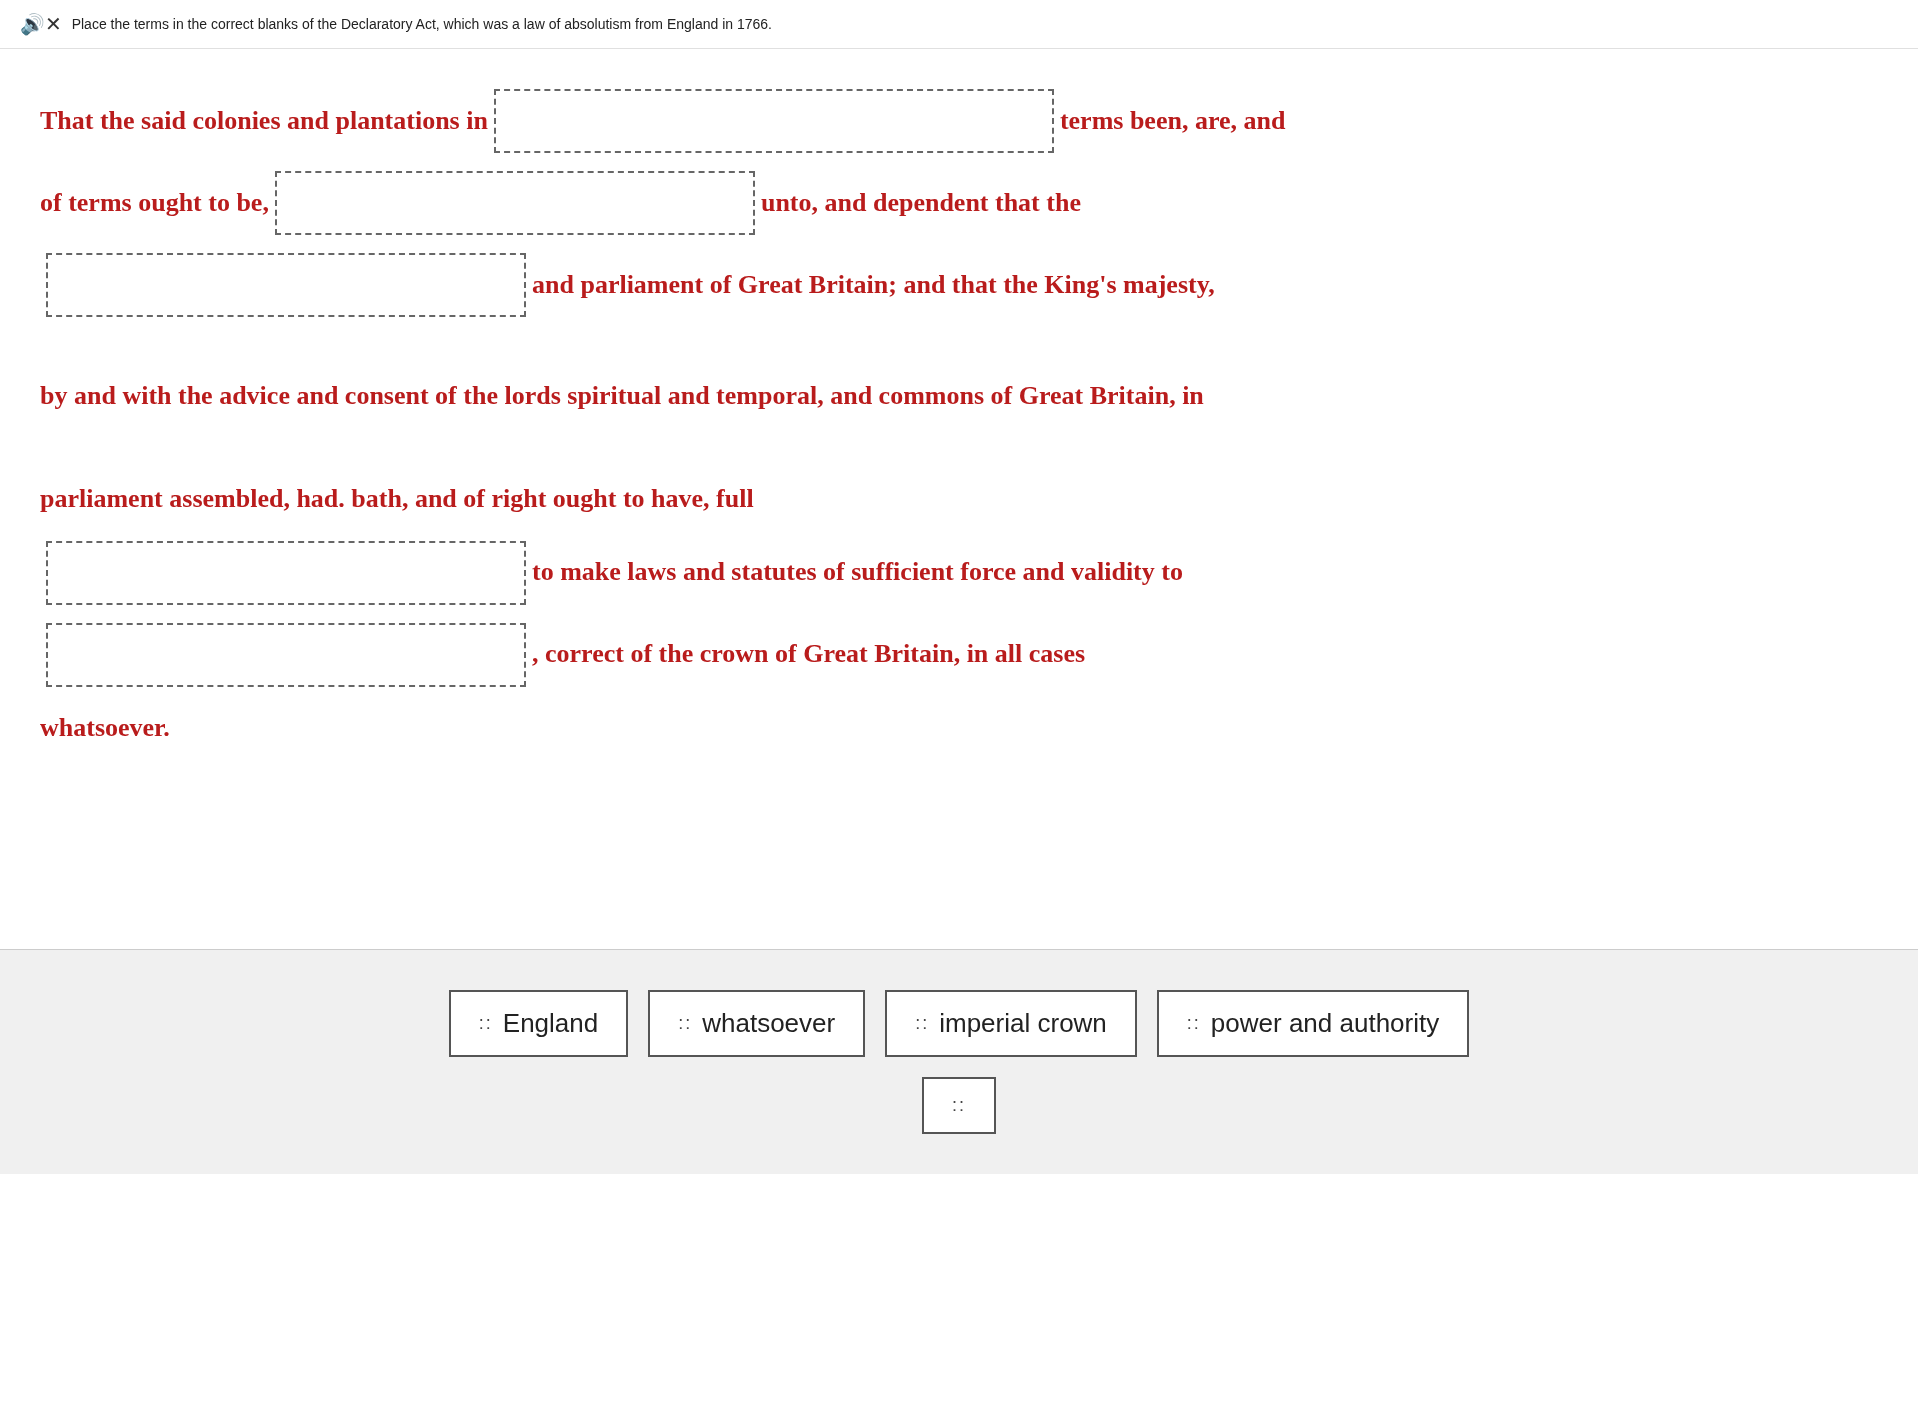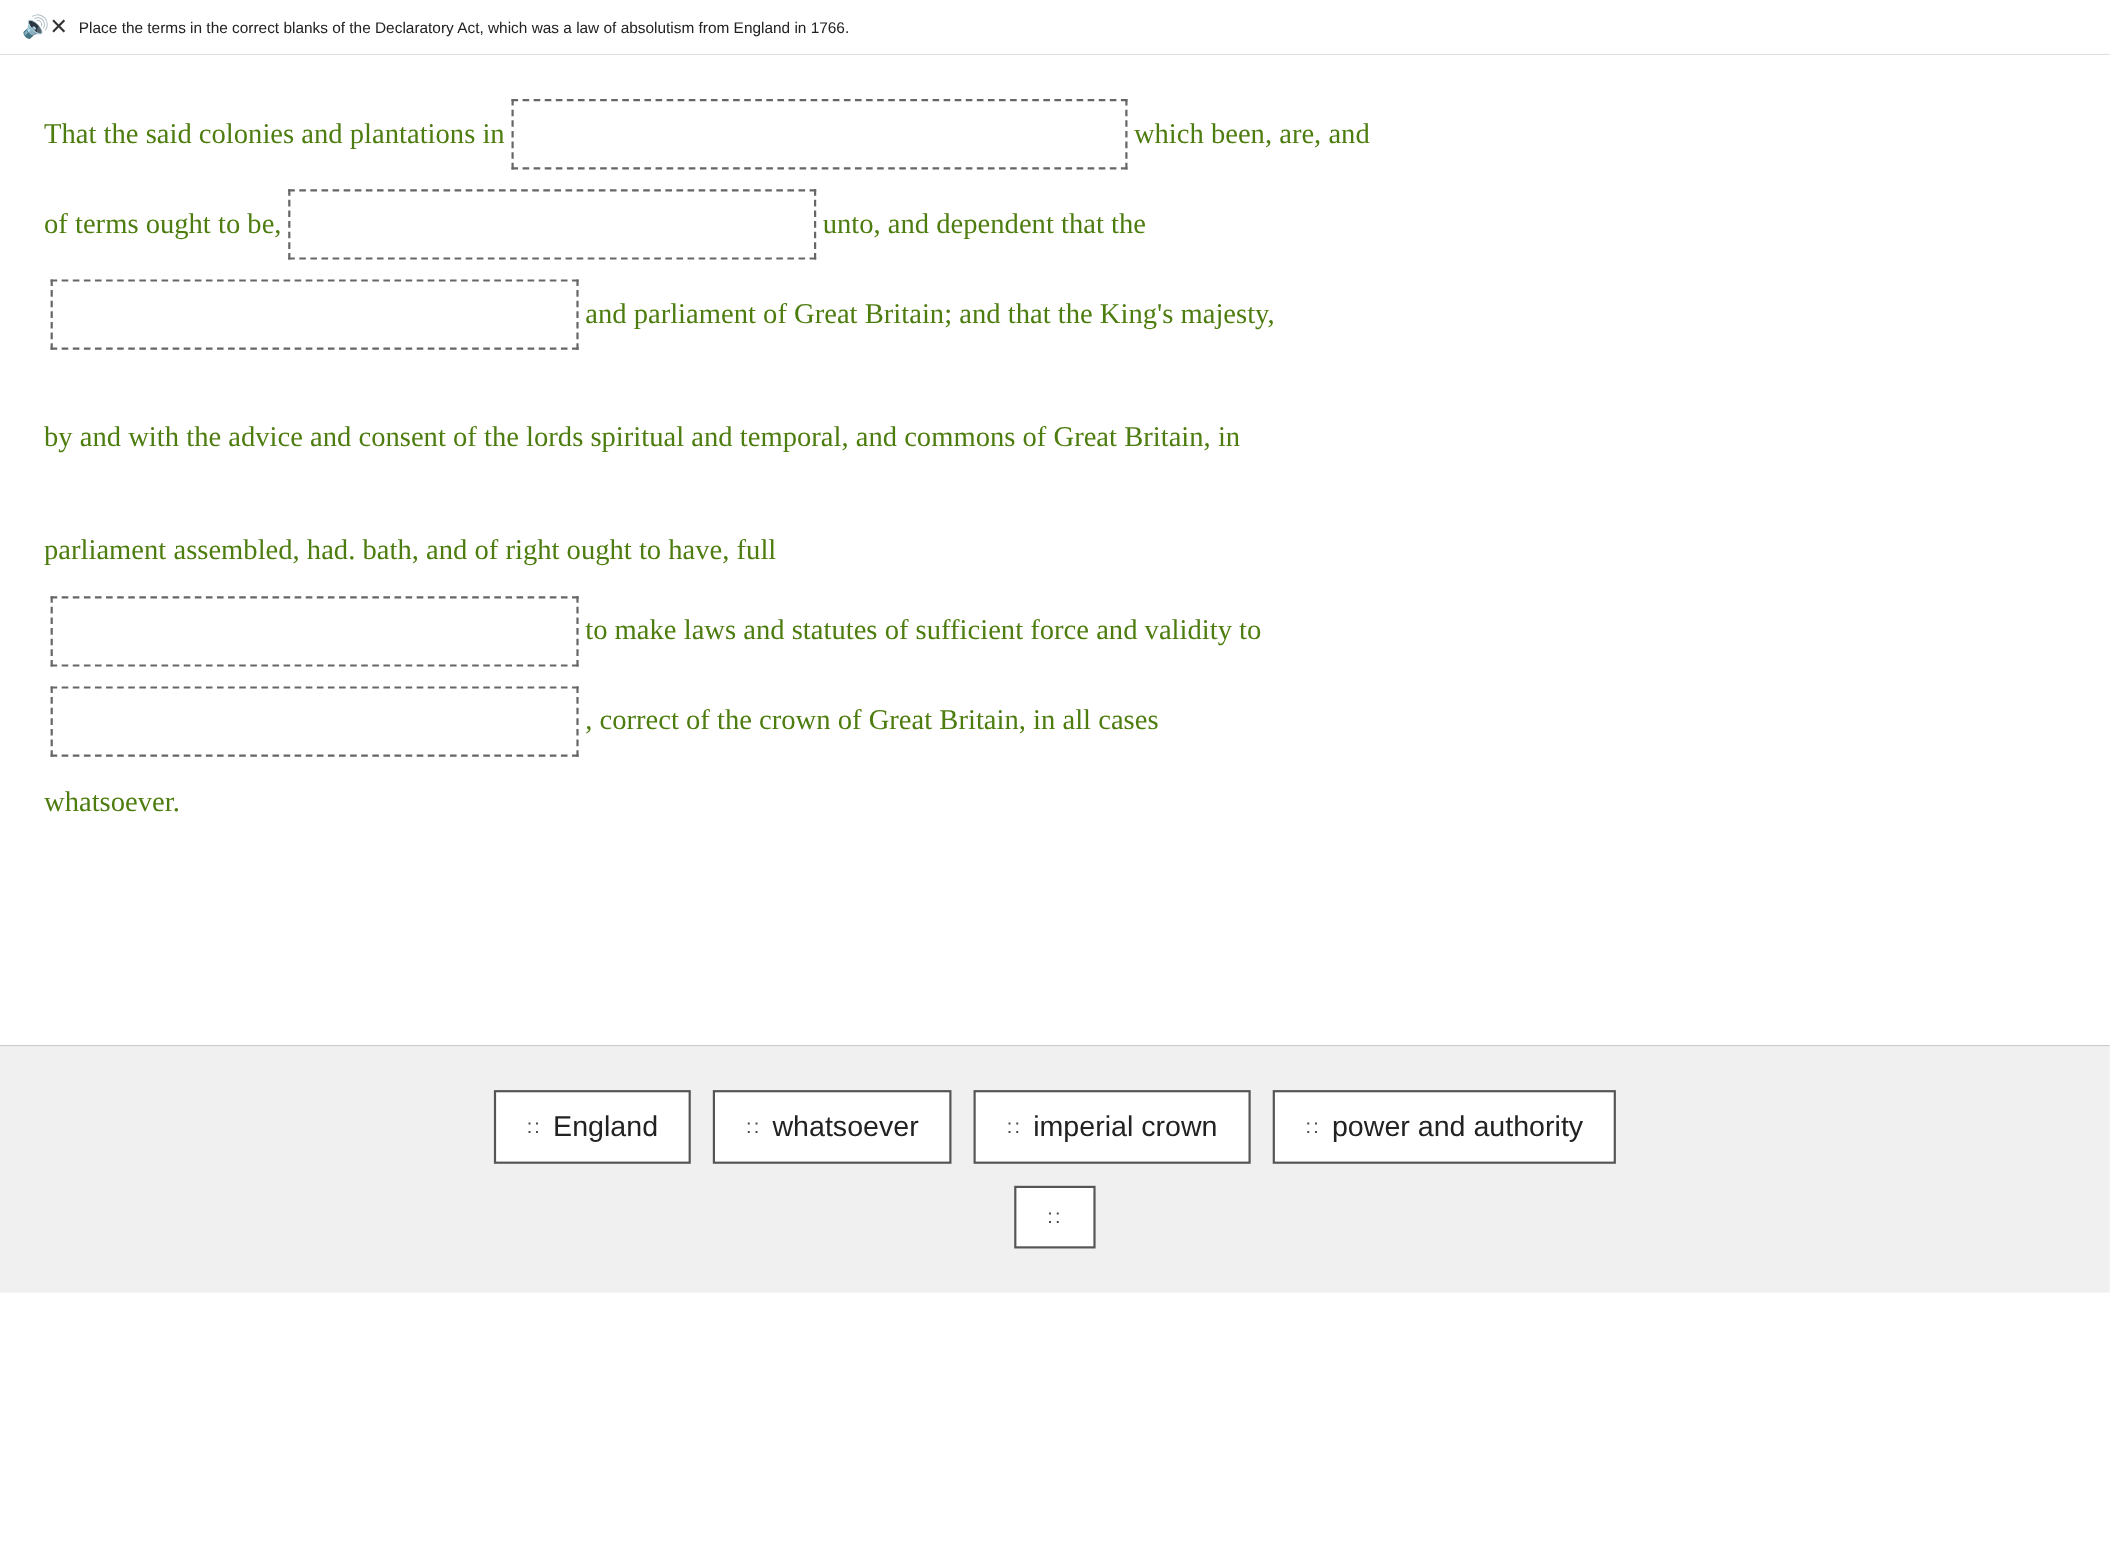--- a/index.html
+++ b/index.html
@@ -37,22 +37,23 @@
 
     .main-content {
       padding: 40px 40px 30px 40px;
       background: #ffffff;
       min-height: 900px;
     }
 
     .passage-area {
       font-size: 26px;
       line-height: 1.8;
-      color: #4d7c0f;
+      color: #b91c1c;
       margin-bottom: 40px;
+      font-weight: bold;
     }
 
     .text-line {
       display: flex;
       align-items: center;
       flex-wrap: wrap;
       margin-bottom: 18px;
     }
 
     .blank-box {
@@ -127,21 +128,21 @@
   <span class="speaker-icon">🔊✕</span>
   <span class="instruction-text">Place the terms in the correct blanks of the Declaratory Act, which was a law of absolutism from England in 1766.</span>
 </div>
 
 <div class="main-content">
   <div class="passage-area">
 
     <div class="text-line">
       <span class="static-text">That the said colonies and plantations in</span>
       <span class="blank-box wide"></span>
-      <span class="static-text">which been, are, and</span>
+      <span class="static-text">terms been, are, and</span>
     </div>
 
     <div class="text-line">
       <span class="static-text">of terms ought to be,</span>
       <span class="blank-box medium"></span>
       <span class="static-text">unto, and dependent that the</span>
     </div>
 
     <div class="text-line">
       <span class="blank-box medium"></span>

